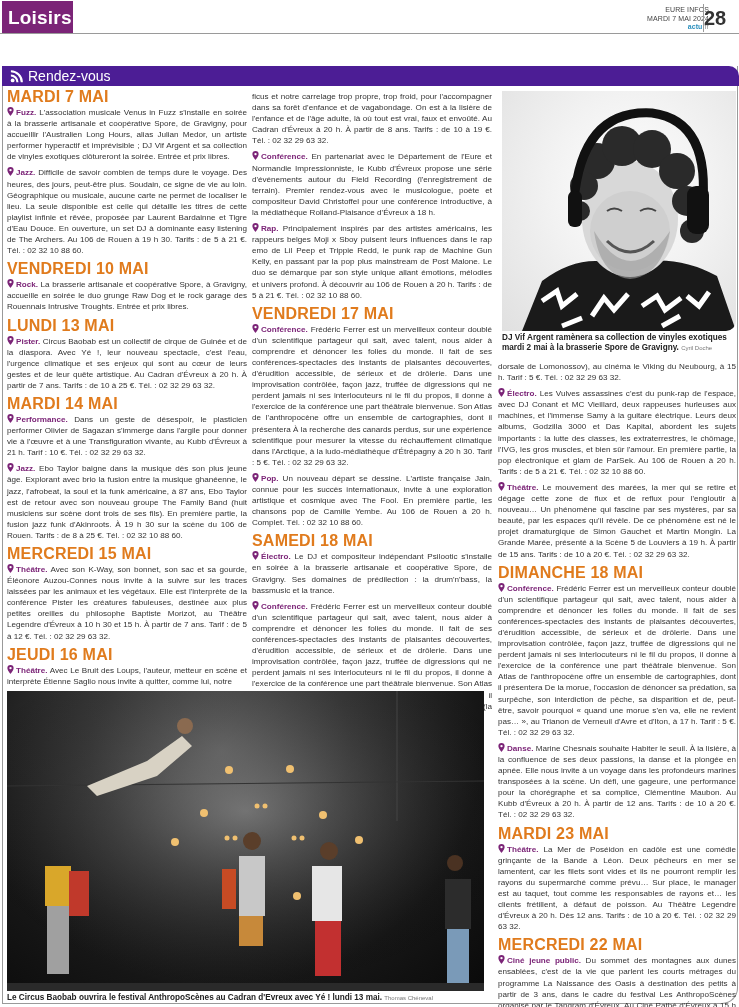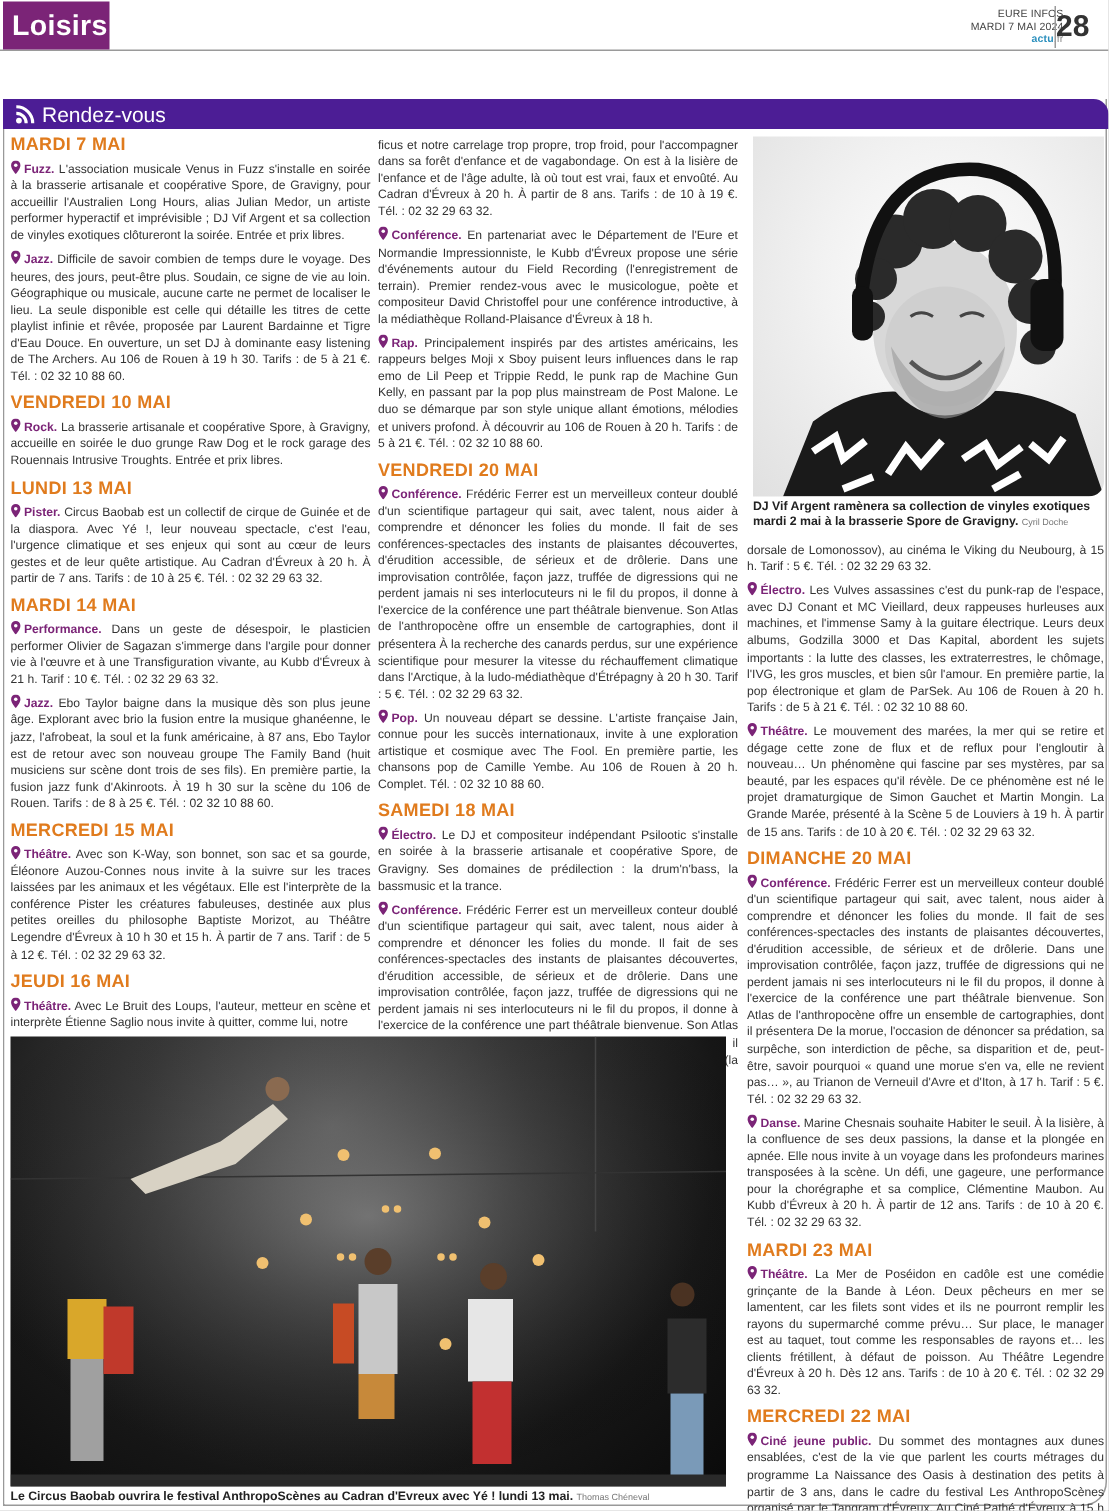--- a/index.html
+++ b/index.html
@@ -15,21 +15,21 @@
 
   .frame { position: absolute; left: 2px; top: 66px; width: 736px; height: 938px; border: 1px solid #999; border-top: none; border-radius: 0 0 16px 0; }
   .rubric { position: absolute; left: 2px; top: 66px; width: 737px; height: 20px; background: #4c1d95; border-radius: 0 10px 0 0; color: #fff; font-size: 14px; padding: 2px 0 0 8px; }
   .rubric .rss { display: inline-block; width: 14px; height: 14px; vertical-align: -2px; margin-right: 4px; }
 
   .col { position: absolute; font-size: 8.1px; line-height: 11.1px; text-align: justify; color: #333; }
   .col1 { left: 7px; top: 89px; width: 240px; }
   .col2 { left: 252px; top: 91px; width: 240px; }
   .col3 { left: 498px; top: 361px; width: 238px; }
 
-  .day { color: #e07b1d; font-weight: bold; font-size: 12px; line-height: 15px; margin: 5px 0 3px 0; letter-spacing: 0.2px; }
+  .day { color: #e07b1d; font-weight: bold; font-size: 16px; line-height: 15px; margin: 5px 0 3px 0; letter-spacing: 0.2px; }
   .day:first-child { margin-top: 0; }
   .entry { margin-bottom: 5px; }
   .pin { display: inline-block; width: 7px; height: 9px; vertical-align: -1px; margin-right: 2px; }
   .cat { color: #7b2477; font-weight: bold; }
 
   .photo-dj { position: absolute; left: 502px; top: 91px; width: 234px; height: 240px; border-radius: 0 0 10px 0; background: radial-gradient(ellipse at 55% 40%, #ffffff 0%, #f2f2f2 45%, #e0e0e0 100%); overflow: hidden; }
   .cap-dj { position: absolute; left: 502px; top: 333px; width: 236px; font-size: 8.2px; line-height: 10px; font-weight: bold; color: #222; }
   .credit { font-weight: normal; font-size: 6px; color: #777; }
 
   .photo-circus { position: absolute; left: 7px; top: 691px; width: 477px; height: 300px; background: radial-gradient(ellipse at 45% 20%, #6a6a6a 0%, #3a3a3a 35%, #161616 70%, #0a0a0a 100%); overflow: hidden; }
@@ -100,21 +100,21 @@
 <div class="col col2" id="col2">
   <div class="entry">ficus et notre carrelage trop propre, trop froid, pour l'accompagner dans sa forêt d'enfance et de vagabondage. On est à la lisière de l'enfance et de l'âge adulte, là où tout est vrai, faux et envoûté. Au Cadran d'Évreux à 20 h. À partir de 8 ans. Tarifs : de 10 à 19 €. Tél. : 02 32 29 63 32.</div>
 <div class="entry"><svg class="pin" viewBox="0 0 10 13">
         <path d="M5 0 A4.5 4.5 0 0 1 9.5 4.5 C9.5 8 5 13 5 13 C5 13 0.5 8 0.5 4.5 A4.5 4.5 0 0 1 5 0Z" fill="#7b2477"></path>
         <circle cx="5" cy="4.5" r="1.7" fill="#fff"></circle>
       </svg><span class="cat">Conférence.</span><span> En partenariat avec le Département de l'Eure et Normandie Impressionniste, le Kubb d'Évreux propose une série d'événements autour du Field Recording (l'enregistrement de terrain). Premier rendez-vous avec le musicologue, poète et compositeur David Christoffel pour une conférence introductive, à la médiathèque Rolland-Plaisance d'Évreux à 18 h.</span></div>
     <div class="entry"><svg class="pin" viewBox="0 0 10 13">
         <path d="M5 0 A4.5 4.5 0 0 1 9.5 4.5 C9.5 8 5 13 5 13 C5 13 0.5 8 0.5 4.5 A4.5 4.5 0 0 1 5 0Z" fill="#7b2477"></path>
         <circle cx="5" cy="4.5" r="1.7" fill="#fff"></circle>
       </svg><span class="cat">Rap.</span><span> Principalement inspirés par des artistes américains, les rappeurs belges Moji x Sboy puisent leurs influences dans le rap emo de Lil Peep et Trippie Redd, le punk rap de Machine Gun Kelly, en passant par la pop plus mainstream de Post Malone. Le duo se démarque par son style unique allant émotions, mélodies et univers profond. À découvrir au 106 de Rouen à 20 h. Tarifs : de 5 à 21 €. Tél. : 02 32 10 88 60.</span></div>
-    <div class="day">VENDREDI 20 MAI</div>
+    <div class="day">VENDREDI 17 MAI</div>
     <div class="entry"><svg class="pin" viewBox="0 0 10 13">
         <path d="M5 0 A4.5 4.5 0 0 1 9.5 4.5 C9.5 8 5 13 5 13 C5 13 0.5 8 0.5 4.5 A4.5 4.5 0 0 1 5 0Z" fill="#7b2477"></path>
         <circle cx="5" cy="4.5" r="1.7" fill="#fff"></circle>
       </svg><span class="cat">Conférence.</span><span> Frédéric Ferrer est un merveilleux conteur doublé d'un scientifique partageur qui sait, avec talent, nous aider à comprendre et dénoncer les folies du monde. Il fait de ses conférences-spectacles des instants de plaisantes découvertes, d'érudition accessible, de sérieux et de drôlerie. Dans une improvisation contrôlée, façon jazz, truffée de digressions qui ne perdent jamais ni ses interlocuteurs ni le fil du propos, il donne à l'exercice de la conférence une part théâtrale bienvenue. Son Atlas de l'anthropocène offre un ensemble de cartographies, dont il présentera À la recherche des canards perdus, sur une expérience scientifique pour mesurer la vitesse du réchauffement climatique dans l'Arctique, à la ludo-médiathèque d'Étrépagny à 20 h 30. Tarif : 5 €. Tél. : 02 32 29 63 32.</span></div>
     <div class="entry"><svg class="pin" viewBox="0 0 10 13">
         <path d="M5 0 A4.5 4.5 0 0 1 9.5 4.5 C9.5 8 5 13 5 13 C5 13 0.5 8 0.5 4.5 A4.5 4.5 0 0 1 5 0Z" fill="#7b2477"></path>
         <circle cx="5" cy="4.5" r="1.7" fill="#fff"></circle>
       </svg><span class="cat">Pop.</span><span> Un nouveau départ se dessine. L'artiste française Jain, connue pour les succès internationaux, invite à une exploration artistique et cosmique avec The Fool. En première partie, les chansons pop de Camille Yembe. Au 106 de Rouen à 20 h. Complet. Tél. : 02 32 10 88 60.</span></div>
     <div class="day">SAMEDI 18 MAI</div>
     <div class="entry"><svg class="pin" viewBox="0 0 10 13">
@@ -172,21 +172,21 @@
 <div class="col col3" id="col3">
   <div class="entry">dorsale de Lomonossov), au cinéma le Viking du Neubourg, à 15 h. Tarif : 5 €. Tél. : 02 32 29 63 32.</div>
 <div class="entry"><svg class="pin" viewBox="0 0 10 13">
         <path d="M5 0 A4.5 4.5 0 0 1 9.5 4.5 C9.5 8 5 13 5 13 C5 13 0.5 8 0.5 4.5 A4.5 4.5 0 0 1 5 0Z" fill="#7b2477"></path>
         <circle cx="5" cy="4.5" r="1.7" fill="#fff"></circle>
       </svg><span class="cat">Électro.</span><span> Les Vulves assassines c'est du punk-rap de l'espace, avec DJ Conant et MC Vieillard, deux rappeuses hurleuses aux machines, et l'immense Samy à la guitare électrique. Leurs deux albums, Godzilla 3000 et Das Kapital, abordent les sujets importants : la lutte des classes, les extraterrestres, le chômage, l'IVG, les gros muscles, et bien sûr l'amour. En première partie, la pop électronique et glam de ParSek. Au 106 de Rouen à 20 h. Tarifs : de 5 à 21 €. Tél. : 02 32 10 88 60.</span></div>
     <div class="entry"><svg class="pin" viewBox="0 0 10 13">
         <path d="M5 0 A4.5 4.5 0 0 1 9.5 4.5 C9.5 8 5 13 5 13 C5 13 0.5 8 0.5 4.5 A4.5 4.5 0 0 1 5 0Z" fill="#7b2477"></path>
         <circle cx="5" cy="4.5" r="1.7" fill="#fff"></circle>
       </svg><span class="cat">Théâtre.</span><span> Le mouvement des marées, la mer qui se retire et dégage cette zone de flux et de reflux pour l'engloutir à nouveau… Un phénomène qui fascine par ses mystères, par sa beauté, par les espaces qu'il révèle. De ce phénomène est né le projet dramaturgique de Simon Gauchet et Martin Mongin. La Grande Marée, présenté à la Scène 5 de Louviers à 19 h. À partir de 15 ans. Tarifs : de 10 à 20 €. Tél. : 02 32 29 63 32.</span></div>
-    <div class="day">DIMANCHE 20 MAI</div>
+    <div class="day">DIMANCHE 18 MAI</div>
     <div class="entry"><svg class="pin" viewBox="0 0 10 13">
         <path d="M5 0 A4.5 4.5 0 0 1 9.5 4.5 C9.5 8 5 13 5 13 C5 13 0.5 8 0.5 4.5 A4.5 4.5 0 0 1 5 0Z" fill="#7b2477"></path>
         <circle cx="5" cy="4.5" r="1.7" fill="#fff"></circle>
       </svg><span class="cat">Conférence.</span><span> Frédéric Ferrer est un merveilleux conteur doublé d'un scientifique partageur qui sait, avec talent, nous aider à comprendre et dénoncer les folies du monde. Il fait de ses conférences-spectacles des instants de plaisantes découvertes, d'érudition accessible, de sérieux et de drôlerie. Dans une improvisation contrôlée, façon jazz, truffée de digressions qui ne perdent jamais ni ses interlocuteurs ni le fil du propos, il donne à l'exercice de la conférence une part théâtrale bienvenue. Son Atlas de l'anthropocène offre un ensemble de cartographies, dont il présentera De la morue, l'occasion de dénoncer sa prédation, sa surpêche, son interdiction de pêche, sa disparition et de, peut-être, savoir pourquoi « quand une morue s'en va, elle ne revient pas… », au Trianon de Verneuil d'Avre et d'Iton, à 17 h. Tarif : 5 €. Tél. : 02 32 29 63 32.</span></div>
     <div class="entry"><svg class="pin" viewBox="0 0 10 13">
         <path d="M5 0 A4.5 4.5 0 0 1 9.5 4.5 C9.5 8 5 13 5 13 C5 13 0.5 8 0.5 4.5 A4.5 4.5 0 0 1 5 0Z" fill="#7b2477"></path>
         <circle cx="5" cy="4.5" r="1.7" fill="#fff"></circle>
       </svg><span class="cat">Danse.</span><span> Marine Chesnais souhaite Habiter le seuil. À la lisière, à la confluence de ses deux passions, la danse et la plongée en apnée. Elle nous invite à un voyage dans les profondeurs marines transposées à la scène. Un défi, une gageure, une performance pour la chorégraphe et sa complice, Clémentine Maubon. Au Kubb d'Évreux à 20 h. À partir de 12 ans. Tarifs : de 10 à 20 €. Tél. : 02 32 29 63 32.</span></div>
     <div class="day">MARDI 23 MAI</div>
     <div class="entry"><svg class="pin" viewBox="0 0 10 13">

